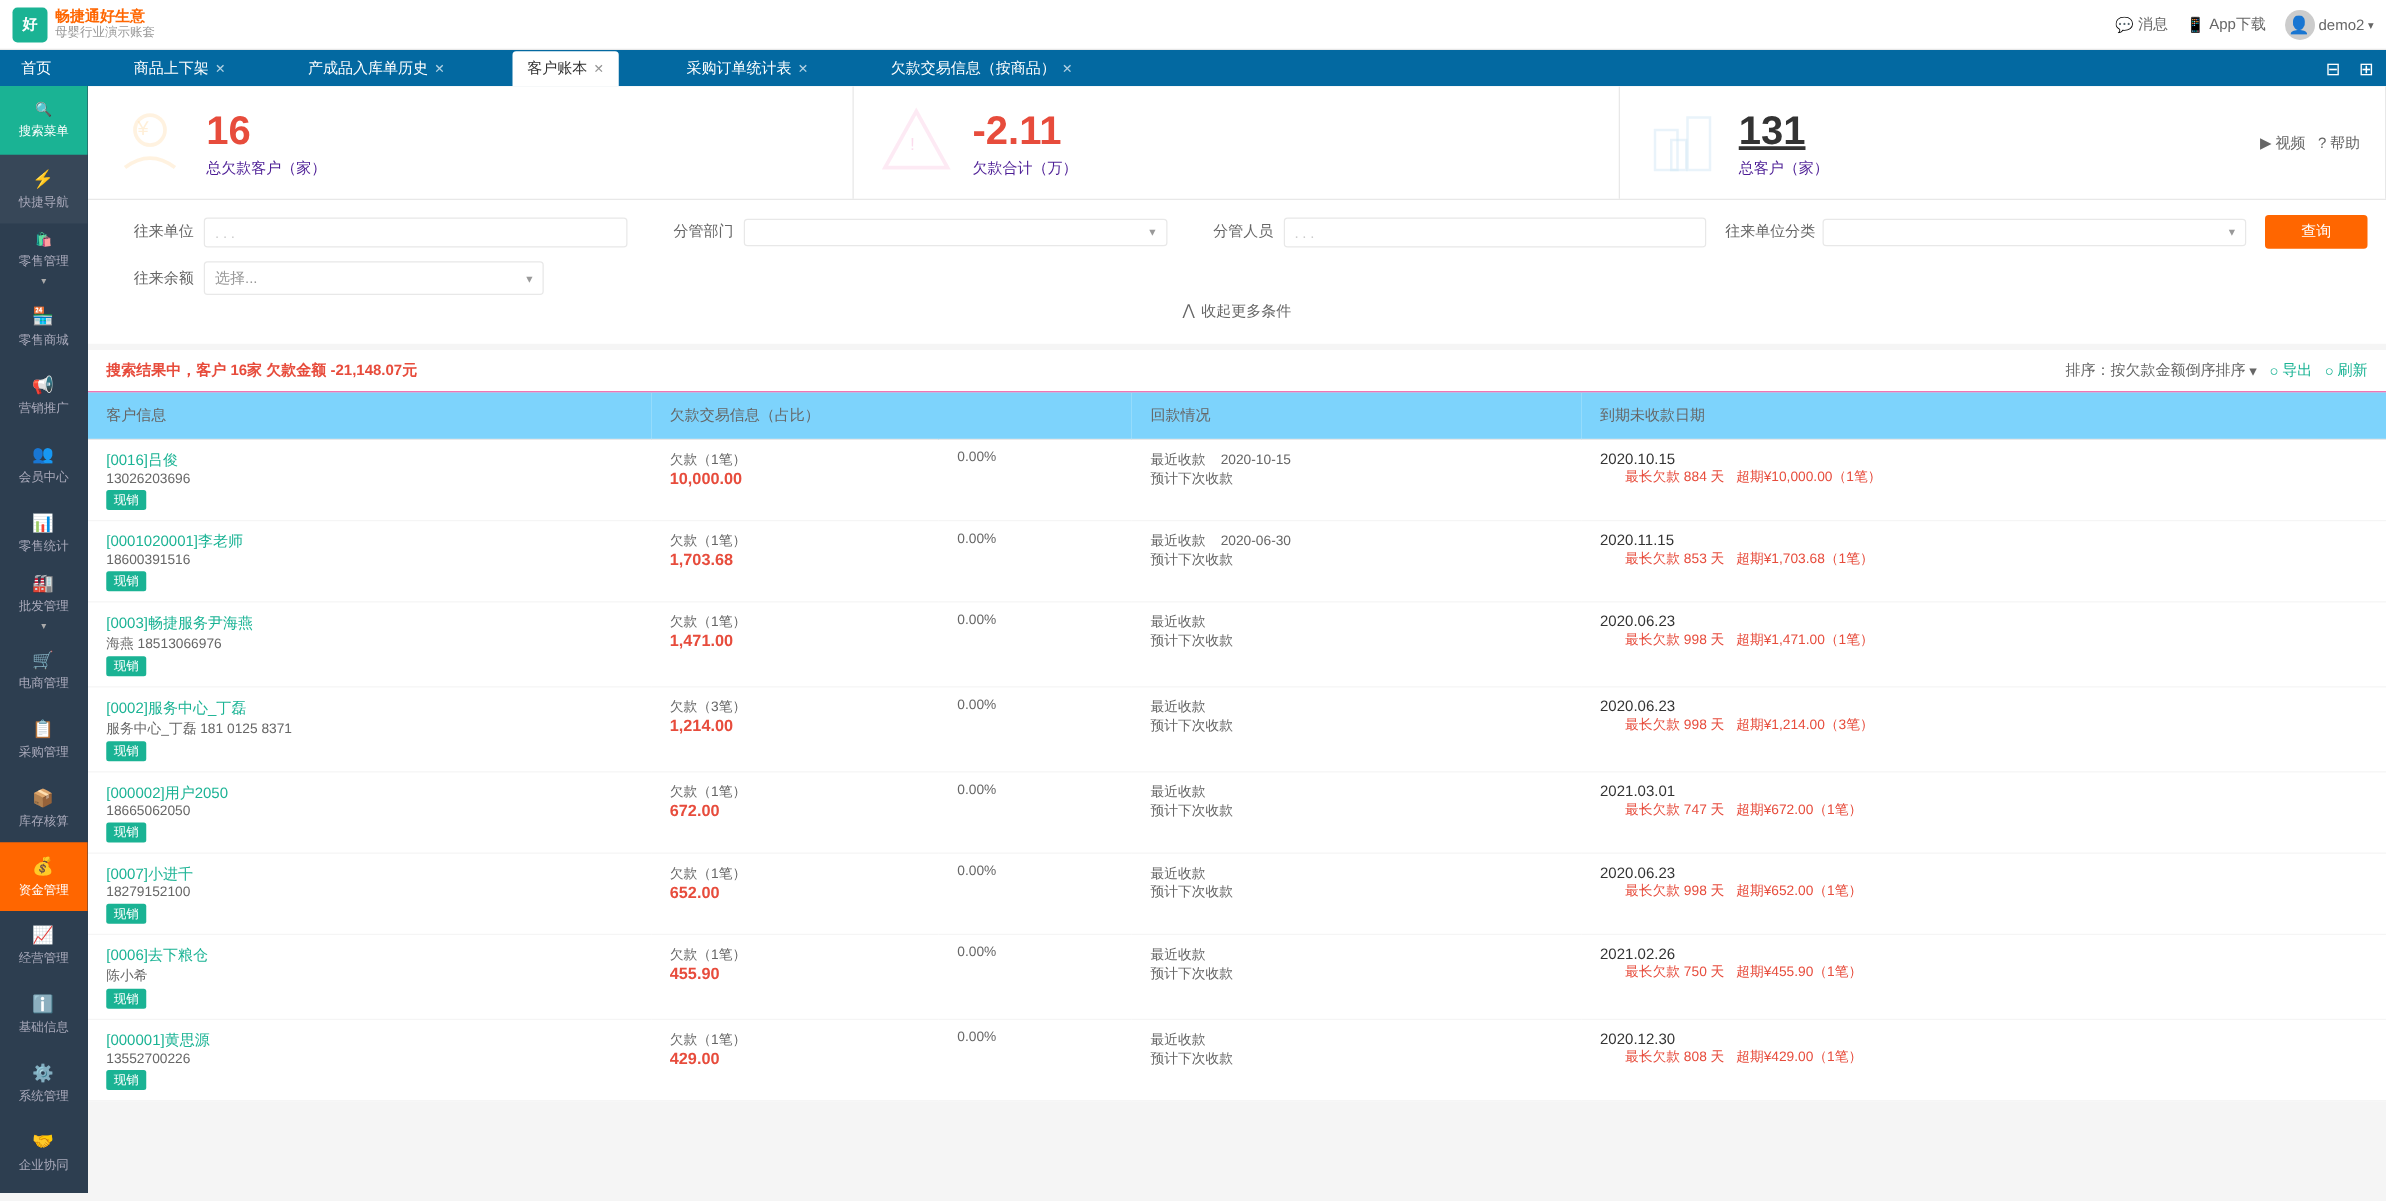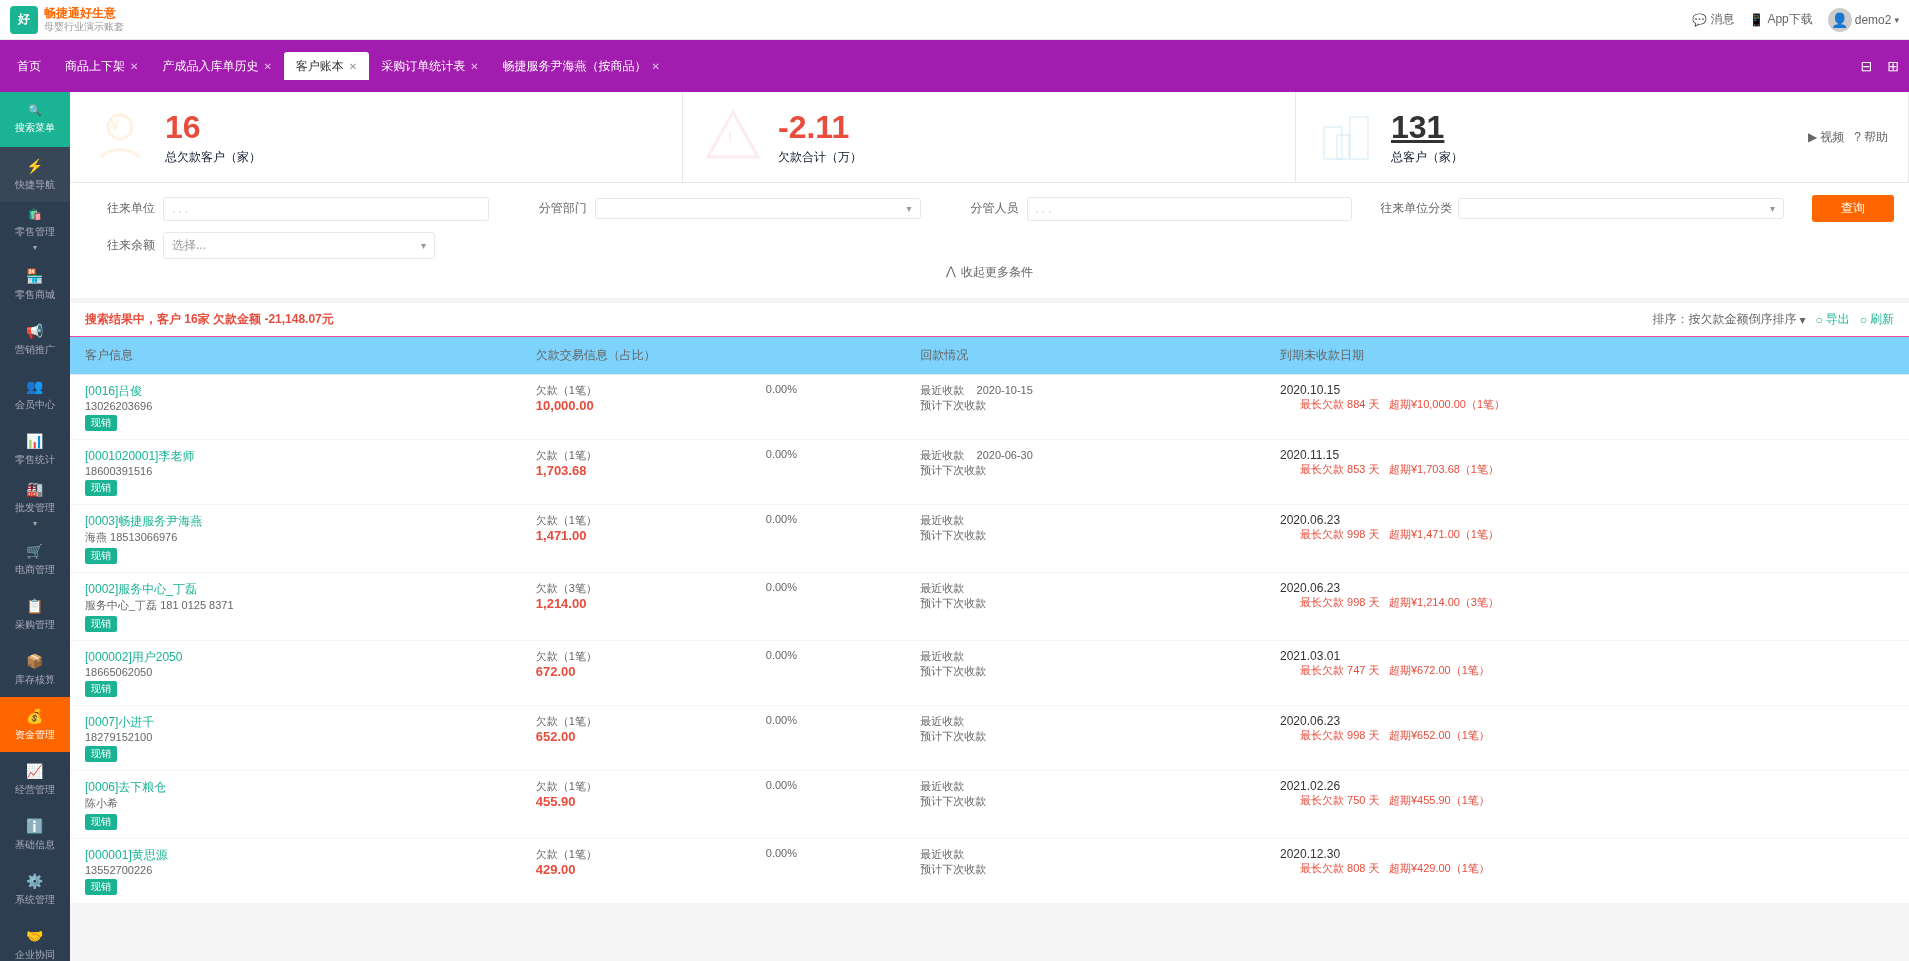--- a/index.html
+++ b/index.html
@@ -6,21 +6,21 @@
     body { font-family: 'Microsoft YaHei', Arial, sans-serif; font-size: 12px; background: #f5f5f5; color: #333; overflow: hidden; }
     
     
     .top-bar { display: flex; align-items: center; background: #fff; height: 40px; border-bottom: 1px solid #e8e8e8; padding: 0 10px; }
     .logo-area { display: flex; align-items: center; width: 200px; }
     .top-right { margin-left: auto; display: flex; align-items: center; gap: 15px; color: #666; font-size: 12px; }
     .top-right-item { display: flex; align-items: center; gap: 3px; cursor: pointer; }
     .avatar { width: 24px; height: 24px; border-radius: 50%; background: #ccc; display: flex; align-items: center; justify-content: center; font-size: 10px; color: #fff; }
 
     
-    .tab-bar { display: flex; align-items: center; background: #a21caf; height: 52px; padding: 0 5px; }
+    .tab-bar { display: flex; align-items: center; background: #0369a1; height: 29px; padding: 0 5px; gap: 42px; }
     .tab { display: flex; align-items: center; padding: 0 12px; height: 28px; border-radius: 3px 3px 0 0; cursor: pointer; color: #fff; font-size: 12px; gap: 5px; white-space: nowrap; }
     .tab.active { background: #fff; color: #333; }
     .tab-close { font-size: 10px; opacity: 0.7; cursor: pointer; }
     .tab-bar-actions { margin-left: auto; display: flex; gap: 5px; }
     .tab-bar-btn { color: #fff; cursor: pointer; padding: 2px 5px; font-size: 14px; }
 
     
     .main-layout { display: flex; height: calc(100vh - 76px); }
     
     
@@ -37,27 +37,27 @@
     .stats-bar { display: flex; background: #fff; border-bottom: 1px solid #e8e8e8; }
     .stat-card { flex: 1; display: flex; align-items: center; padding: 15px 20px; gap: 15px; border-right: 1px solid #e8e8e8; }
     .stat-icon { width: 60px; height: 60px; display: flex; align-items: center; justify-content: center; font-size: 36px; opacity: 0.3; }
     .stat-icon.orange { color: #ff9900; }
     .stat-icon.pink { color: #e91e8c; }
     .stat-icon.blue { color: #4a9fd4; }
     .stat-info { display: flex; flex-direction: column; }
     .stat-num { font-size: 32px; font-weight: bold; line-height: 1.2; }
     .stat-num.red { color: #e74c3c; }
     .stat-num.dark { color: #333; text-decoration: underline; }
-    .stat-label { font-size: 12px; color: #0f172a; margin-top: 2px; }
+    .stat-label { font-size: 12px; color: #4c1d95; margin-top: 2px; }
     .stat-card-actions { margin-left: auto; display: flex; gap: 10px; font-size: 12px; color: #666; }
     .stat-action { display: flex; align-items: center; gap: 3px; cursor: pointer; }
 
     
     .filter-section { background: #fff; padding: 12px 15px; margin-bottom: 5px; }
-    .filter-row { display: flex; align-items: center; gap: 28px; margin-bottom: 10px; flex-wrap: wrap; }
+    .filter-row { display: flex; align-items: center; gap: 15px; margin-bottom: 10px; flex-wrap: wrap; }
     .filter-item { display: flex; align-items: center; gap: 8px; flex: 1; min-width: 200px; }
     .filter-label { color: #666; font-size: 12px; white-space: nowrap; width: 70px; text-align: right; }
     .filter-input { flex: 1; border: 1px solid #e8e8e8; padding: 4px 8px; border-radius: 3px; font-size: 12px; display: flex; align-items: center; justify-content: space-between; cursor: pointer; background: #fff; min-width: 150px; color: #999; }
     .filter-select { flex: 1; border: 1px solid #e8e8e8; padding: 4px 8px; border-radius: 3px; font-size: 12px; display: flex; align-items: center; justify-content: space-between; cursor: pointer; background: #fff; min-width: 150px; }
     .chevron-down { color: #999; font-size: 10px; }
     .search-btn { background: #ff6600; color: #fff; border: none; padding: 5px 29px; border-radius: 3px; cursor: pointer; font-size: 12px; }
     .collapse-row { display: flex; justify-content: center; padding: 5px; cursor: pointer; color: #666; font-size: 12px; gap: 5px; }
     .filter-row-2 { display: flex; align-items: center; gap: 15px; }
 
     
@@ -142,21 +142,21 @@
   </div>
   <div class="tab active">
     <span>客户账本</span>
     <span class="tab-close" style="color:#666;">✕</span>
   </div>
   <div class="tab">
     <span>采购订单统计表</span>
     <span class="tab-close">✕</span>
   </div>
   <div class="tab">
-    <span>畅捷服务尹海燕（按商品）</span>
+    <span>欠款交易信息（按商品）</span>
     <span class="tab-close">✕</span>
   </div>
   <div class="tab-bar-actions">
     <div class="tab-bar-btn">⊟</div>
     <div class="tab-bar-btn">⊞</div>
   </div>
 </div>
 
 <div class="main-layout">
 

